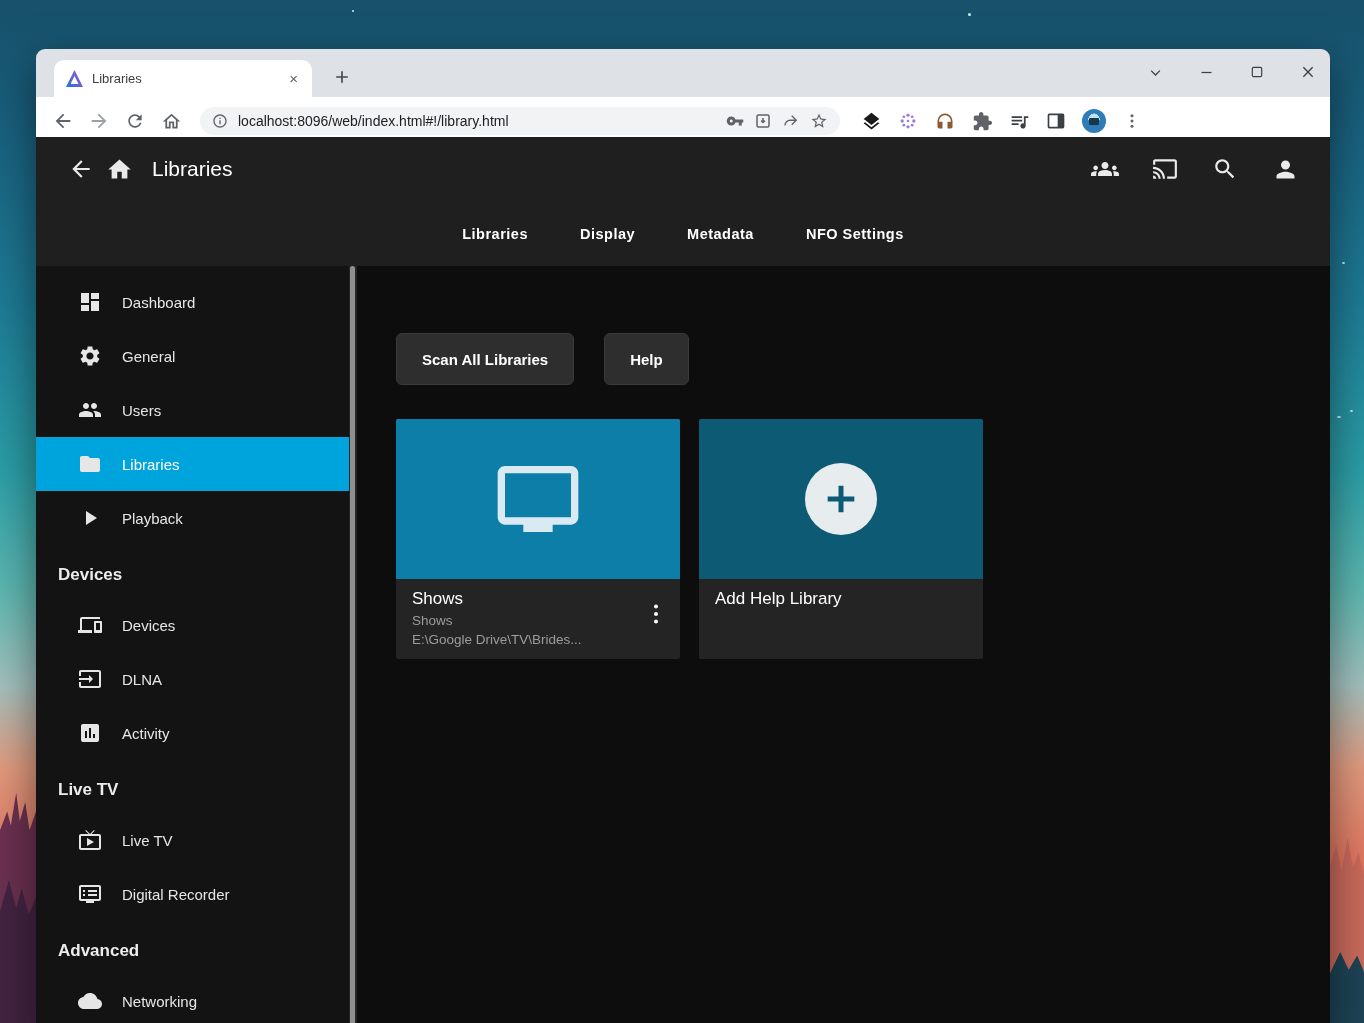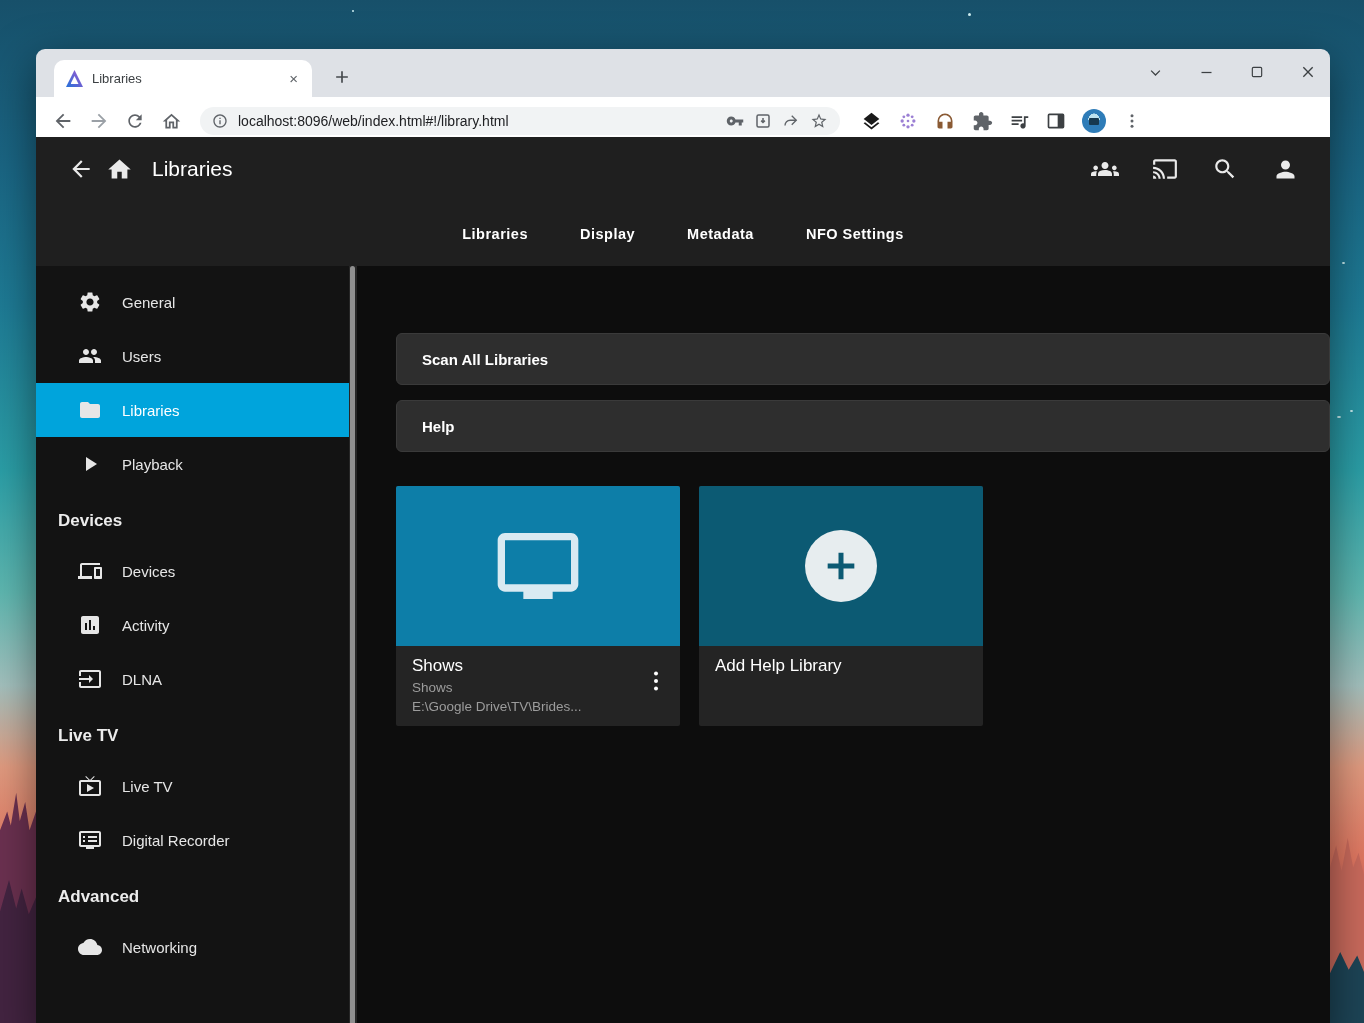--- a/index.html
+++ b/index.html
@@ -76,21 +76,21 @@
   .sidebar { width:321px; background:#131313; position:relative; padding-top:9px; flex:none; overflow:hidden; }
   .sb-item { height:54px; display:flex; align-items:center; gap:20px; padding-left:42px;
     font-size:15px; font-weight:500; color:#e6e6e6; }
   .sb-item .sbi { width:24px; height:24px; flex:none; color:#e6e6e6; }
   .sb-item.selected { background:#00a4dc; color:#fff; }
   .sb-section { margin:20px 0 13px 0; padding-left:22px; font-size:17px; font-weight:700; color:#ececec; }
   .sb-scrollbar { position:absolute; top:0; right:0; width:8px; height:100%; background:#262626; }
   .sb-thumb { position:absolute; top:0; left:1px; width:5px; height:100%; background:#8f8f8f; border-radius:3px; }
 
   .main { flex:1; background:#0d0d0d; padding:67px 0 0 39px; }
-  .btn-row { display:flex; gap:15px;flex-direction:column; }
+  .btn-row { display:flex; gap:30px; }
   .btn { height:52px; padding:0 25px; background:#2e2e2e; border:1px solid #3a3a3a;
     border-radius:6px; color:#fff; font-size:15px; font-weight:700; font-family:inherit;
     display:flex; align-items:center; }
   .cards { display:flex; gap:19px; margin-top:34px; }
   .card { width:284px; border-radius:2px; overflow:hidden; background:#242424; }
   .card-img { height:160px; display:flex; align-items:center; justify-content:center; }
   .card-foot { height:80px; padding:10px 16px; position:relative; }
   .card-title { font-size:17px; font-weight:500; color:#fff; }
   .card-sub { font-size:13.5px; color:#9c9c9c; margin-top:4px; }
   .card-path { font-size:13.5px; color:#9c9c9c; margin-top:4px; white-space:nowrap;
@@ -292,20 +292,28 @@
       <span class="apptab">Metadata</span>
       <span class="apptab">NFO Settings</span>
     </nav>
 
     <div class="content">
 
       <aside class="sidebar">
         <div class="sb-item">
           <span class="sbi">
             <svg width="24" height="24" viewBox="0 0 24 24" fill="currentColor">
+                <path d="M3 13h8V3H3v10zm0 8h8v-6H3v6zm10 0h8V11h-8v10zm0-18v6h8V3h-8z"></path>
+              </svg>
+          </span>
+          <span>Dashboard</span>
+        </div>
+        <div class="sb-item">
+          <span class="sbi">
+            <svg width="24" height="24" viewBox="0 0 24 24" fill="currentColor">
                 <path d="M19.14 12.94c.04-.3.06-.61.06-.94 0-.32-.02-.64-.07-.94l2.03-1.58c.18-.14.23-.41.12-.61l-1.92-3.32c-.12-.22-.37-.29-.59-.22l-2.39.96c-.5-.38-1.03-.7-1.62-.94l-.36-2.54c-.04-.24-.24-.41-.48-.41h-3.84c-.24 0-.43.17-.47.41l-.36 2.54c-.59.24-1.13.57-1.62.94l-2.39-.96c-.22-.08-.47 0-.59.22L2.74 8.87c-.12.21-.08.47.12.61l2.03 1.58c-.05.3-.09.63-.09.94s.02.64.07.94l-2.03 1.58c-.18.14-.23.41-.12.61l1.92 3.32c.12.22.37.29.59.22l2.39-.96c.5.38 1.03.7 1.62.94l.36 2.54c.05.24.24.41.48.41h3.84c.24 0 .44-.17.47-.41l.36-2.54c.59-.24 1.13-.56 1.62-.94l2.39.96c.22.08.47 0 .59-.22l1.92-3.32c.12-.22.07-.47-.12-.61l-2.01-1.58zM12 15.6c-1.98 0-3.6-1.62-3.6-3.6s1.62-3.6 3.6-3.6 3.6 1.62 3.6 3.6-1.62 3.6-3.6 3.6z"></path>
               </svg>
           </span>
           <span>General</span>
         </div>
         <div class="sb-item">
           <span class="sbi">
             <svg width="24" height="24" viewBox="0 0 24 24" fill="currentColor">
                 <path d="M16 11c1.66 0 2.99-1.34 2.99-3S17.66 5 16 5c-1.66 0-3 1.34-3 3s1.34 3 3 3zm-8 0c1.66 0 2.99-1.34 2.99-3S9.66 5 8 5C6.34 5 5 6.34 5 8s1.34 3 3 3zm0 2c-2.33 0-7 1.17-7 3.5V19h14v-2.5c0-2.33-4.67-3.5-7-3.5zm8 0c-.29 0-.62.02-.97.05 1.16.84 1.97 1.97 1.97 3.45V19h6v-2.5c0-2.33-4.67-3.5-7-3.5z"></path>
               </svg>
@@ -334,32 +342,32 @@
           <span class="sbi">
             <svg width="24" height="24" viewBox="0 0 24 24" fill="currentColor">
                 <path d="M4 6h18V4H4c-1.1 0-2 .9-2 2v11H0v3h14v-3H4V6zm19 2h-6c-.55 0-1 .45-1 1v10c0 .55.45 1 1 1h6c.55 0 1-.45 1-1V9c0-.55-.45-1-1-1zm-1 9h-4v-7h4v7z"></path>
               </svg>
           </span>
           <span>Devices</span>
         </div>
         <div class="sb-item">
           <span class="sbi">
             <svg width="24" height="24" viewBox="0 0 24 24" fill="currentColor">
+                <path d="M21 3.01H3c-1.1 0-2 .9-2 2V9h2V4.99h18v14.03H3V15H1v4.01c0 1.1.9 1.98 2 1.98h18c1.1 0 2-.88 2-1.98v-14c0-1.11-.9-2-2-2zM11 16l4-4-4-4v3H1v2h10v3z"></path>
+              </svg>
+          </span>
+          <span>DLNA</span>
+        </div>
+        <div class="sb-item">
+          <span class="sbi">
+            <svg width="24" height="24" viewBox="0 0 24 24" fill="currentColor">
                 <path fill-rule="evenodd" d="M19 3H5c-1.1 0-2 .9-2 2v14c0 1.1.9 2 2 2h14c1.1 0 2-.9 2-2V5c0-1.1-.9-2-2-2zM9 17H7v-7h2v7zm4 0h-2V7h2v10zm4 0h-2v-4h2v4z"></path>
               </svg>
           </span>
           <span>Activity</span>
-        </div>
-        <div class="sb-item">
-          <span class="sbi">
-            <svg width="24" height="24" viewBox="0 0 24 24" fill="currentColor">
-                <path d="M21 3.01H3c-1.1 0-2 .9-2 2V9h2V4.99h18v14.03H3V15H1v4.01c0 1.1.9 1.98 2 1.98h18c1.1 0 2-.88 2-1.98v-14c0-1.11-.9-2-2-2zM11 16l4-4-4-4v3H1v2h10v3z"></path>
-              </svg>
-          </span>
-          <span>DLNA</span>
         </div>
 
         <div class="sb-section">Live TV</div>
         <div class="sb-item">
           <span class="sbi">
             <svg width="24" height="24" viewBox="0 0 24 24" fill="currentColor">
                 <path d="M21 6h-7.59l3.29-3.29L16 2l-4 4-4-4-.71.71L10.59 6H3c-1.1 0-2 .89-2 2v12c0 1.1.9 2 2 2h18c1.1 0 2-.9 2-2V8c0-1.11-.9-2-2-2zm0 14H3V8h18v12zM9 10v8l7-4z"></path>
               </svg>
           </span>
           <span>Live TV</span>

